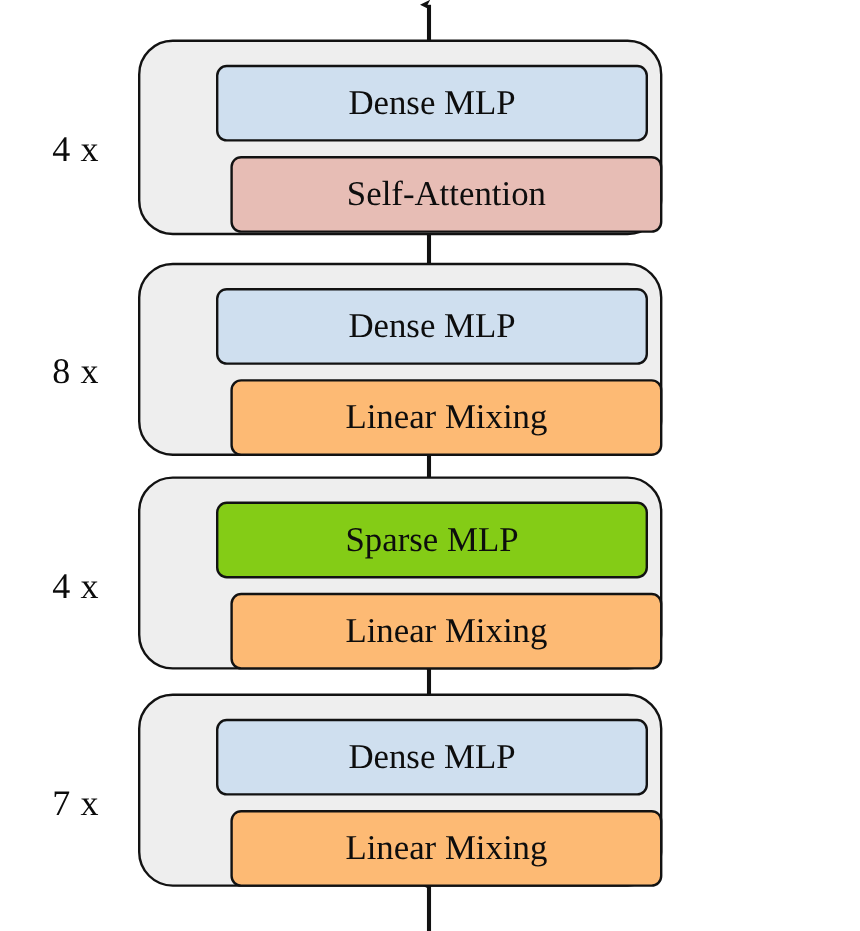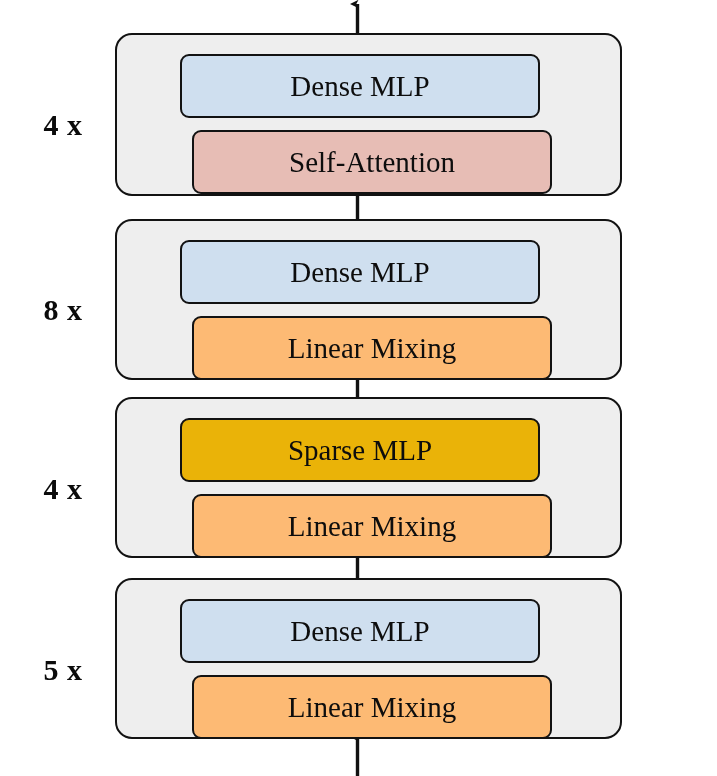--- a/index.html
+++ b/index.html
@@ -25,57 +25,56 @@
     position: absolute;
     left: 0;
     top: 0;
     width: 717px;
     height: 776px;
     pointer-events: none;
   }
   .stage {
     position: absolute;
     left: 115px;
-    width: 507px;
+    width: 437px;
     box-sizing: border-box;
     background: #eeeeee;
     border: 2.2px solid #121212;
-    border-radius: 17px;
+    border-radius: 29px;
   }
   .stage-label {
     position: absolute;
     left: 20px;
     width: 86px;
     text-align: center;
     font-size: 30px;
     color: #0b0b0b;
     line-height: 1;
     letter-spacing: 0.5px;
-    font-weight: bold;
   }
   .layer-box {
     position: absolute;
     left: 63px;
     width: 360px;
     height: 64px;
     box-sizing: border-box;
     border: 2.2px solid #121212;
     border-radius: 9px;
     display: flex;
     align-items: center;
     justify-content: center;
     font-size: 29px;
     color: #0d0d0d;
     line-height: 1;
   }
   .layer-top { top: 19px; }
   .layer-bottom { top: 95px; margin-left: 12px; }
   .c-blue   { background: #cfdfef; }
   .c-pink   { background: #e7bdb5; }
-  .c-green  { background: #eab308; }
+  .c-green  { background: #84cc16; }
   .c-orange { background: #fdba74; }
 </style>
 </head>
 <body>
 
 <div id="diagram">
 
   <svg class="arrow-layer" viewBox="0 0 717 776" width="717" height="776">
     <defs>
       <marker id="ah" markerWidth="9" markerHeight="9" refX="4.2" refY="7.6" orient="auto" markerUnits="userSpaceOnUse">
@@ -113,19 +112,19 @@
     <div class="layer-box layer-top c-blue">Dense MLP</div>
     <div class="layer-box layer-bottom c-orange">Linear Mixing</div>
   </div>
 
   <div class="stage-label" style="top:474px;">4 x</div>
   <div class="stage" style="top:397px; height:161px;">
     <div class="layer-box layer-top c-green">Sparse MLP</div>
     <div class="layer-box layer-bottom c-orange">Linear Mixing</div>
   </div>
 
-  <div class="stage-label" style="top:655px;">5 x</div>
+  <div class="stage-label" style="top:655px;">7 x</div>
   <div class="stage" style="top:578px; height:161px;">
     <div class="layer-box layer-top c-blue">Dense MLP</div>
     <div class="layer-box layer-bottom c-orange">Linear Mixing</div>
   </div>
 
 </div>
 
 </body></html>

